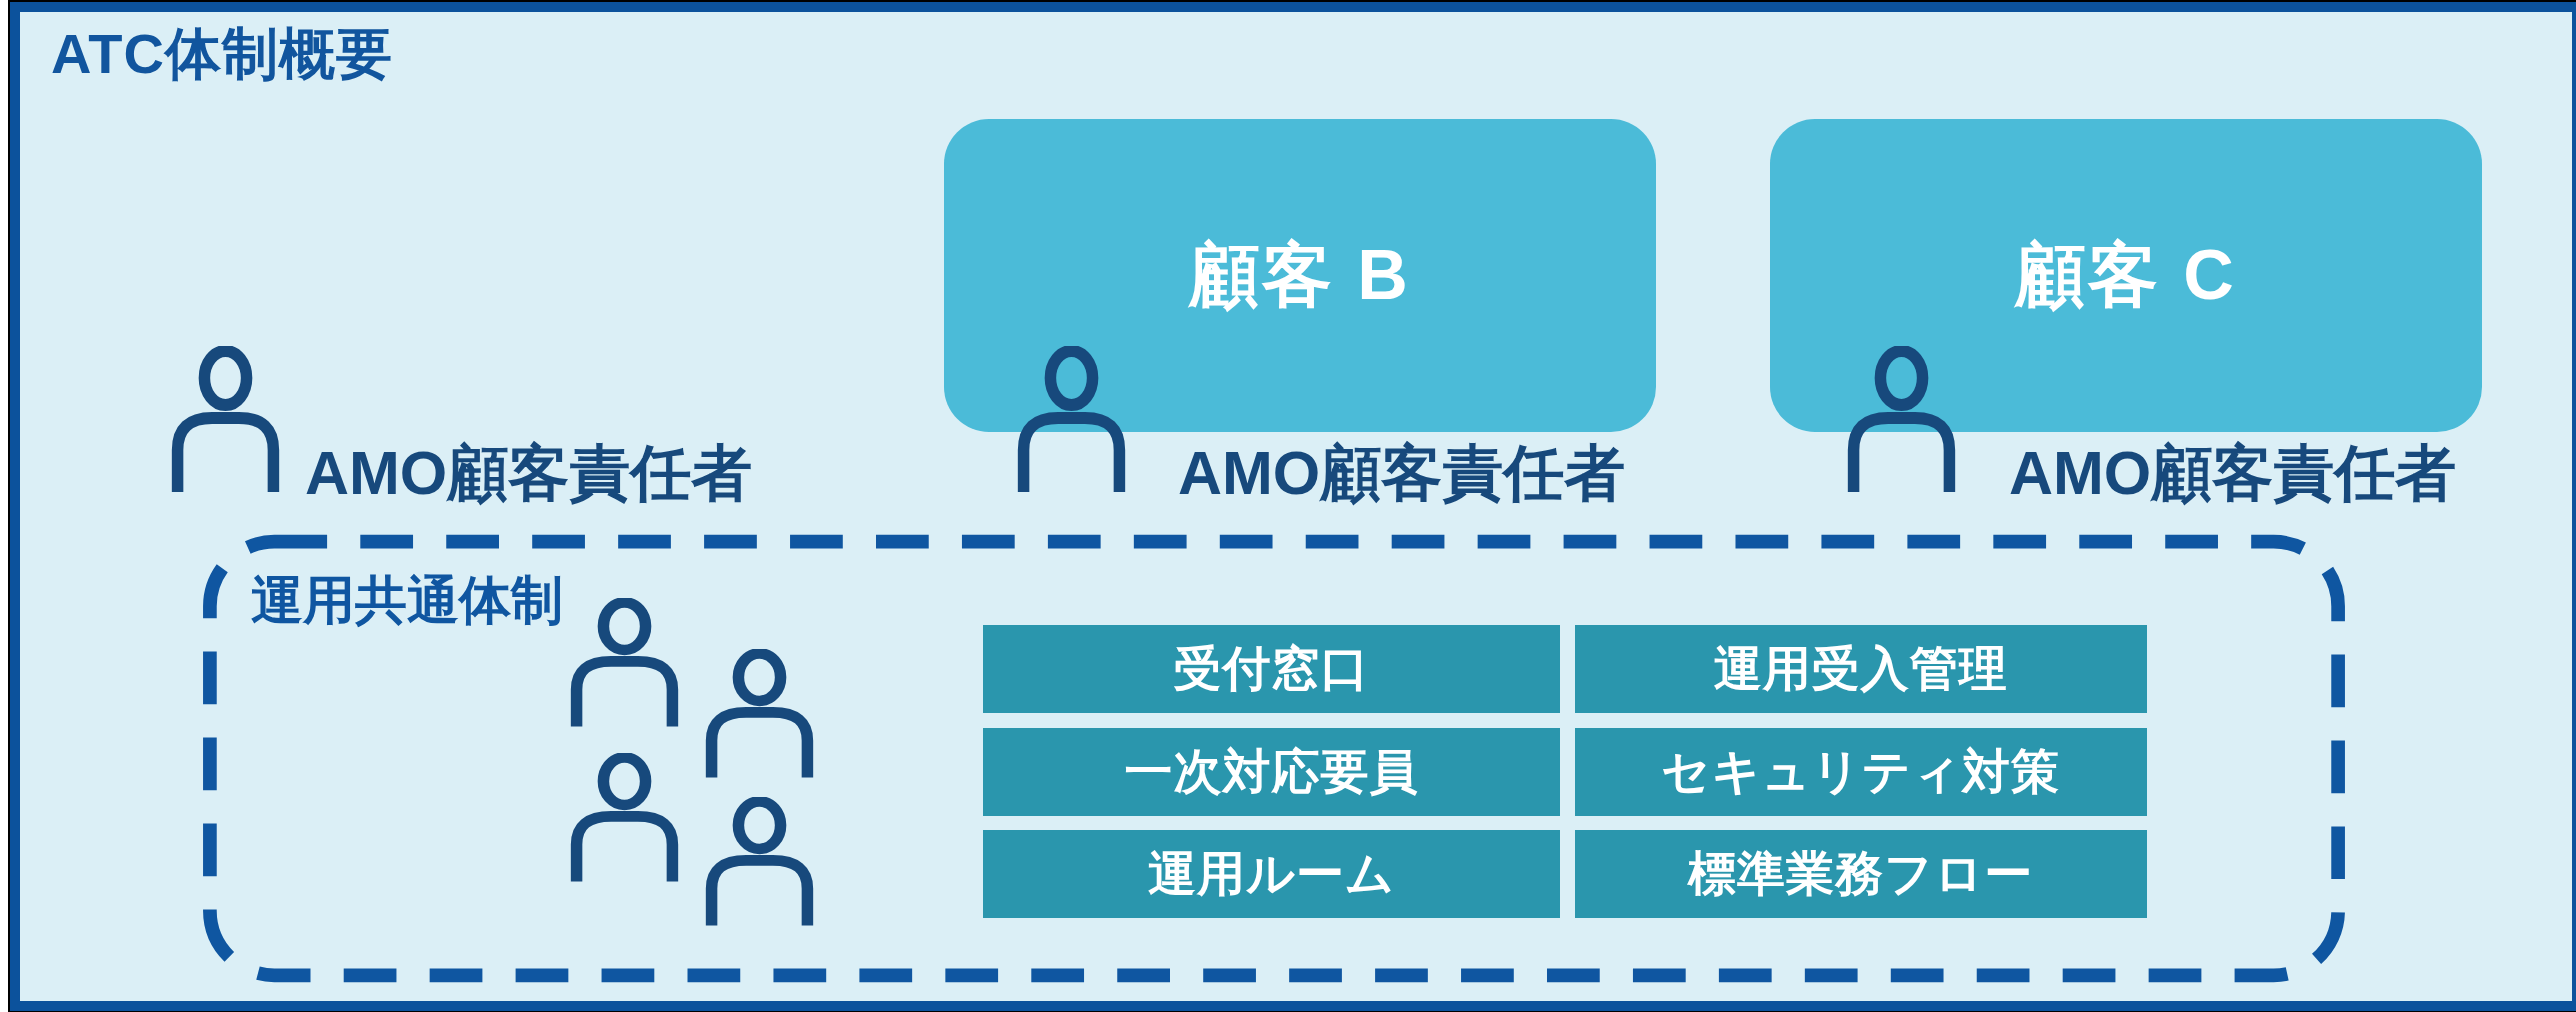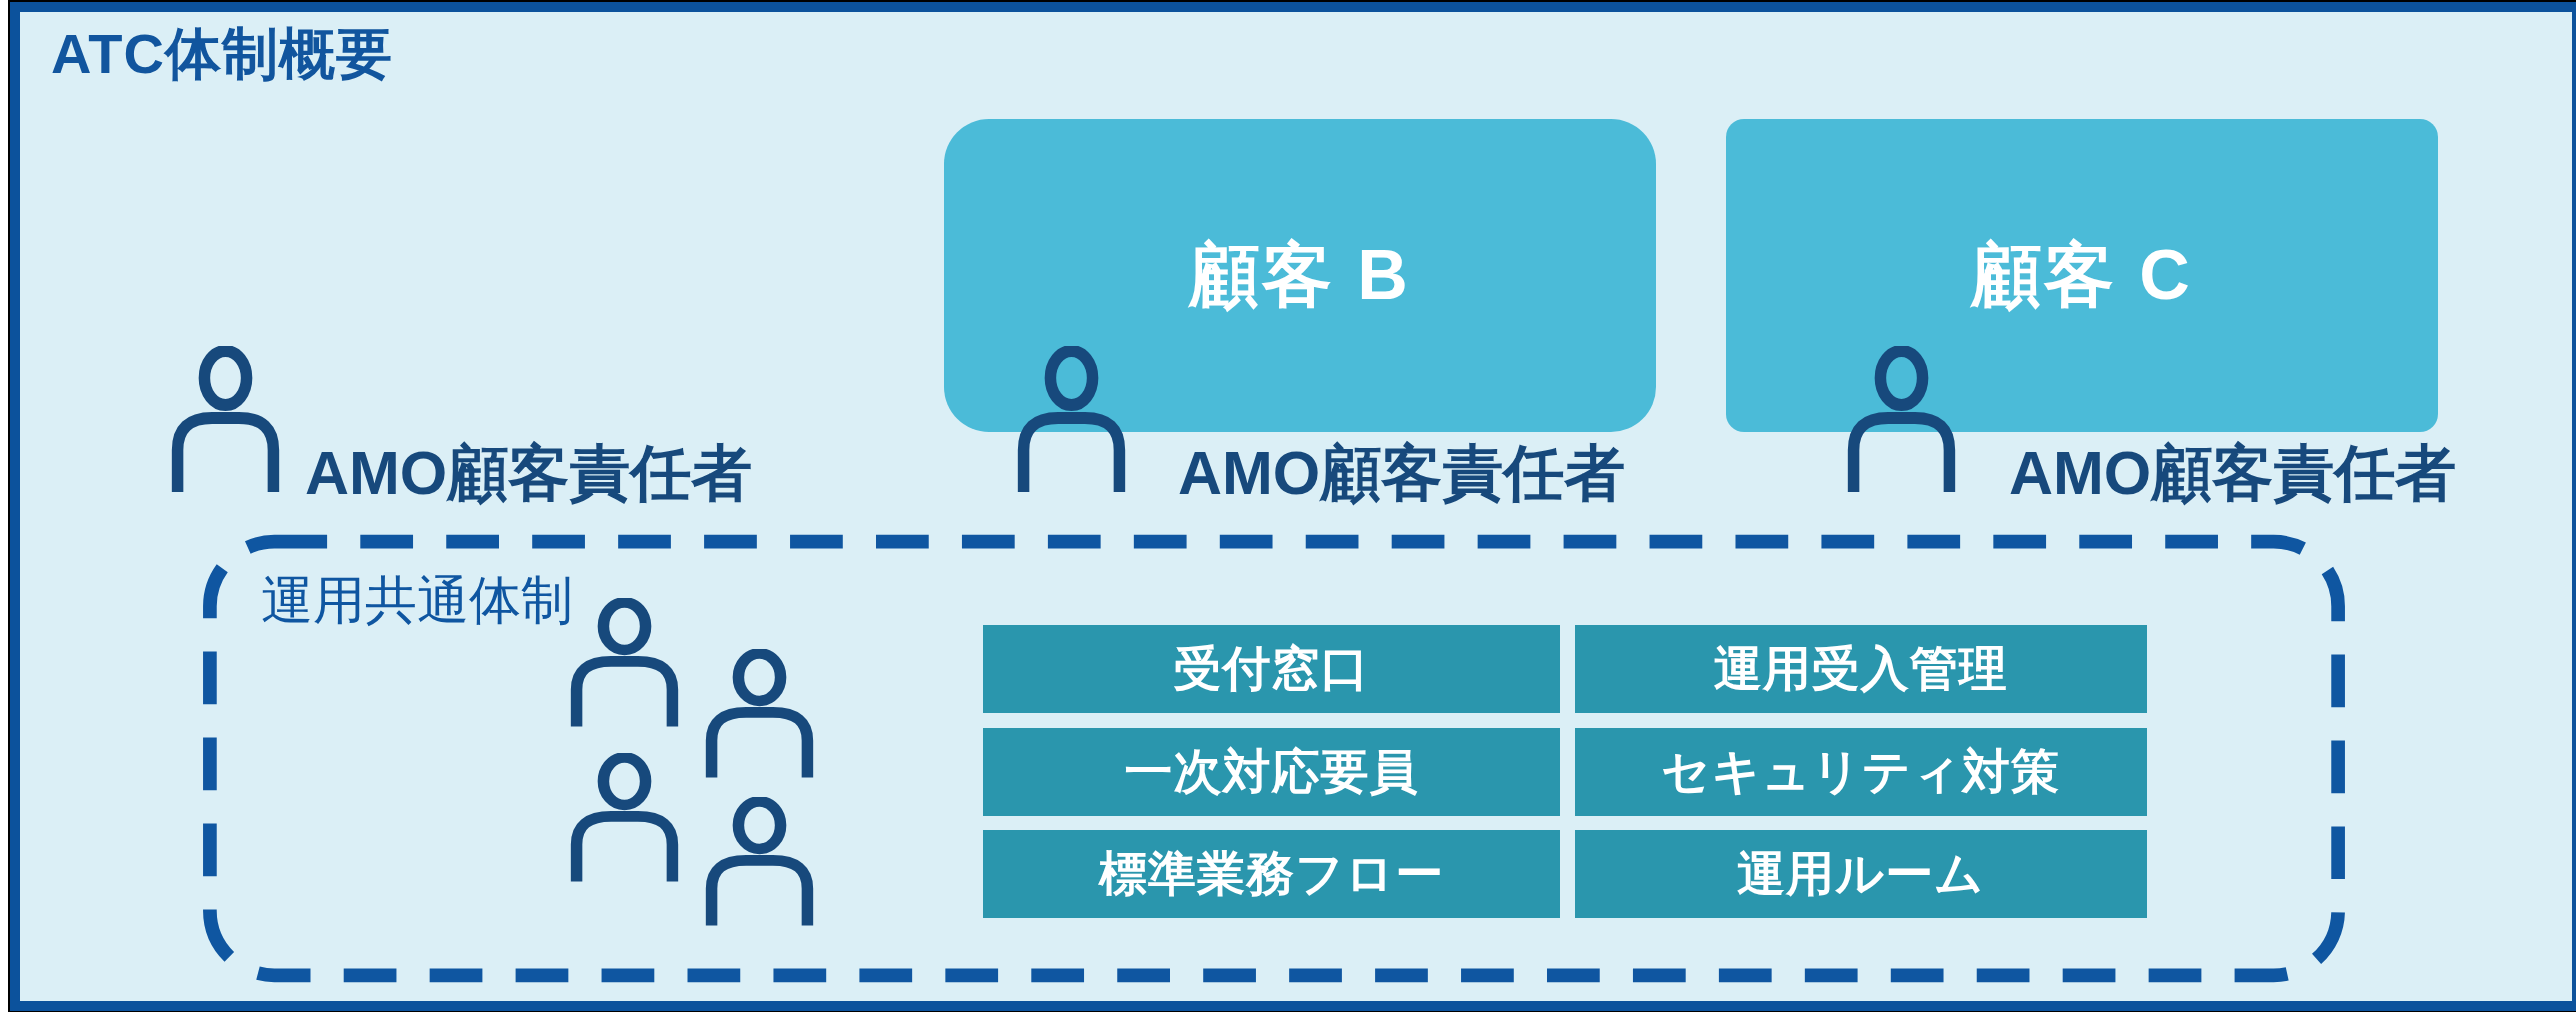--- a/index.html
+++ b/index.html
@@ -47,21 +47,21 @@
     width: 712px;
     height: 313px;
     background: var(--customer-box, #4BBBD8);
     border-radius: 45px;
     display: flex;
     align-items: center;
     justify-content: center;
   }
   .customer-box.a { left: 108px; }
   .customer-box.b { left: 934px; }
-  .customer-box.c { left: 1716px; border-radius: 18px; }
+  .customer-box.c { left: 1760px; }
   .customer-name {
     color: var(--white-text, #FFFFFF);
     font-size: 70px;
     font-weight: bold;
     letter-spacing: 2.9px;
   }
 
   
   .person { position: absolute; color: var(--person-navy, #17497C); }
   .person.mgr { width: 115px; height: 150px; top: 344px; }
@@ -90,25 +90,25 @@
   
   .dashed-svg { position: absolute; left: 185px; top: 526px; width: 2158px; height: 461px; }
   .dashed-rect {
     fill: none;
     stroke: var(--dashed-border, #0F56A1);
     stroke-width: 14;
     stroke-dasharray: 54 34;
   }
   .common-team-label {
     position: absolute;
-    left: 251px;
+    left: 241px;
     top: 571px;
     font-size: 52px;
     line-height: 1.05;
-    font-weight: normal;
+    font-weight: bold;
     color: var(--dashed-border, #0F56A1);
   }
 
   
   .function-grid {
     position: absolute;
     left: 973px;
     top: 623px;
     display: grid;
     grid-template-columns: 577px 572px;
@@ -182,17 +182,17 @@
     </svg>
   <svg class="person grp p4" viewBox="0 0 120 150" preserveAspectRatio="none">
       <use href="#person-symbol" width="120" height="150"></use>
     </svg>
 
   <div class="function-grid">
     <div class="function-box">受付窓口</div>
     <div class="function-box">運用受入管理</div>
     <div class="function-box">一次対応要員</div>
     <div class="function-box">セキュリティ対策</div>
+    <div class="function-box">運用ルーム</div>
     <div class="function-box">標準業務フロー</div>
-    <div class="function-box">運用ルーム</div>
   </div>
 </div>
 
 
 </body></html>

